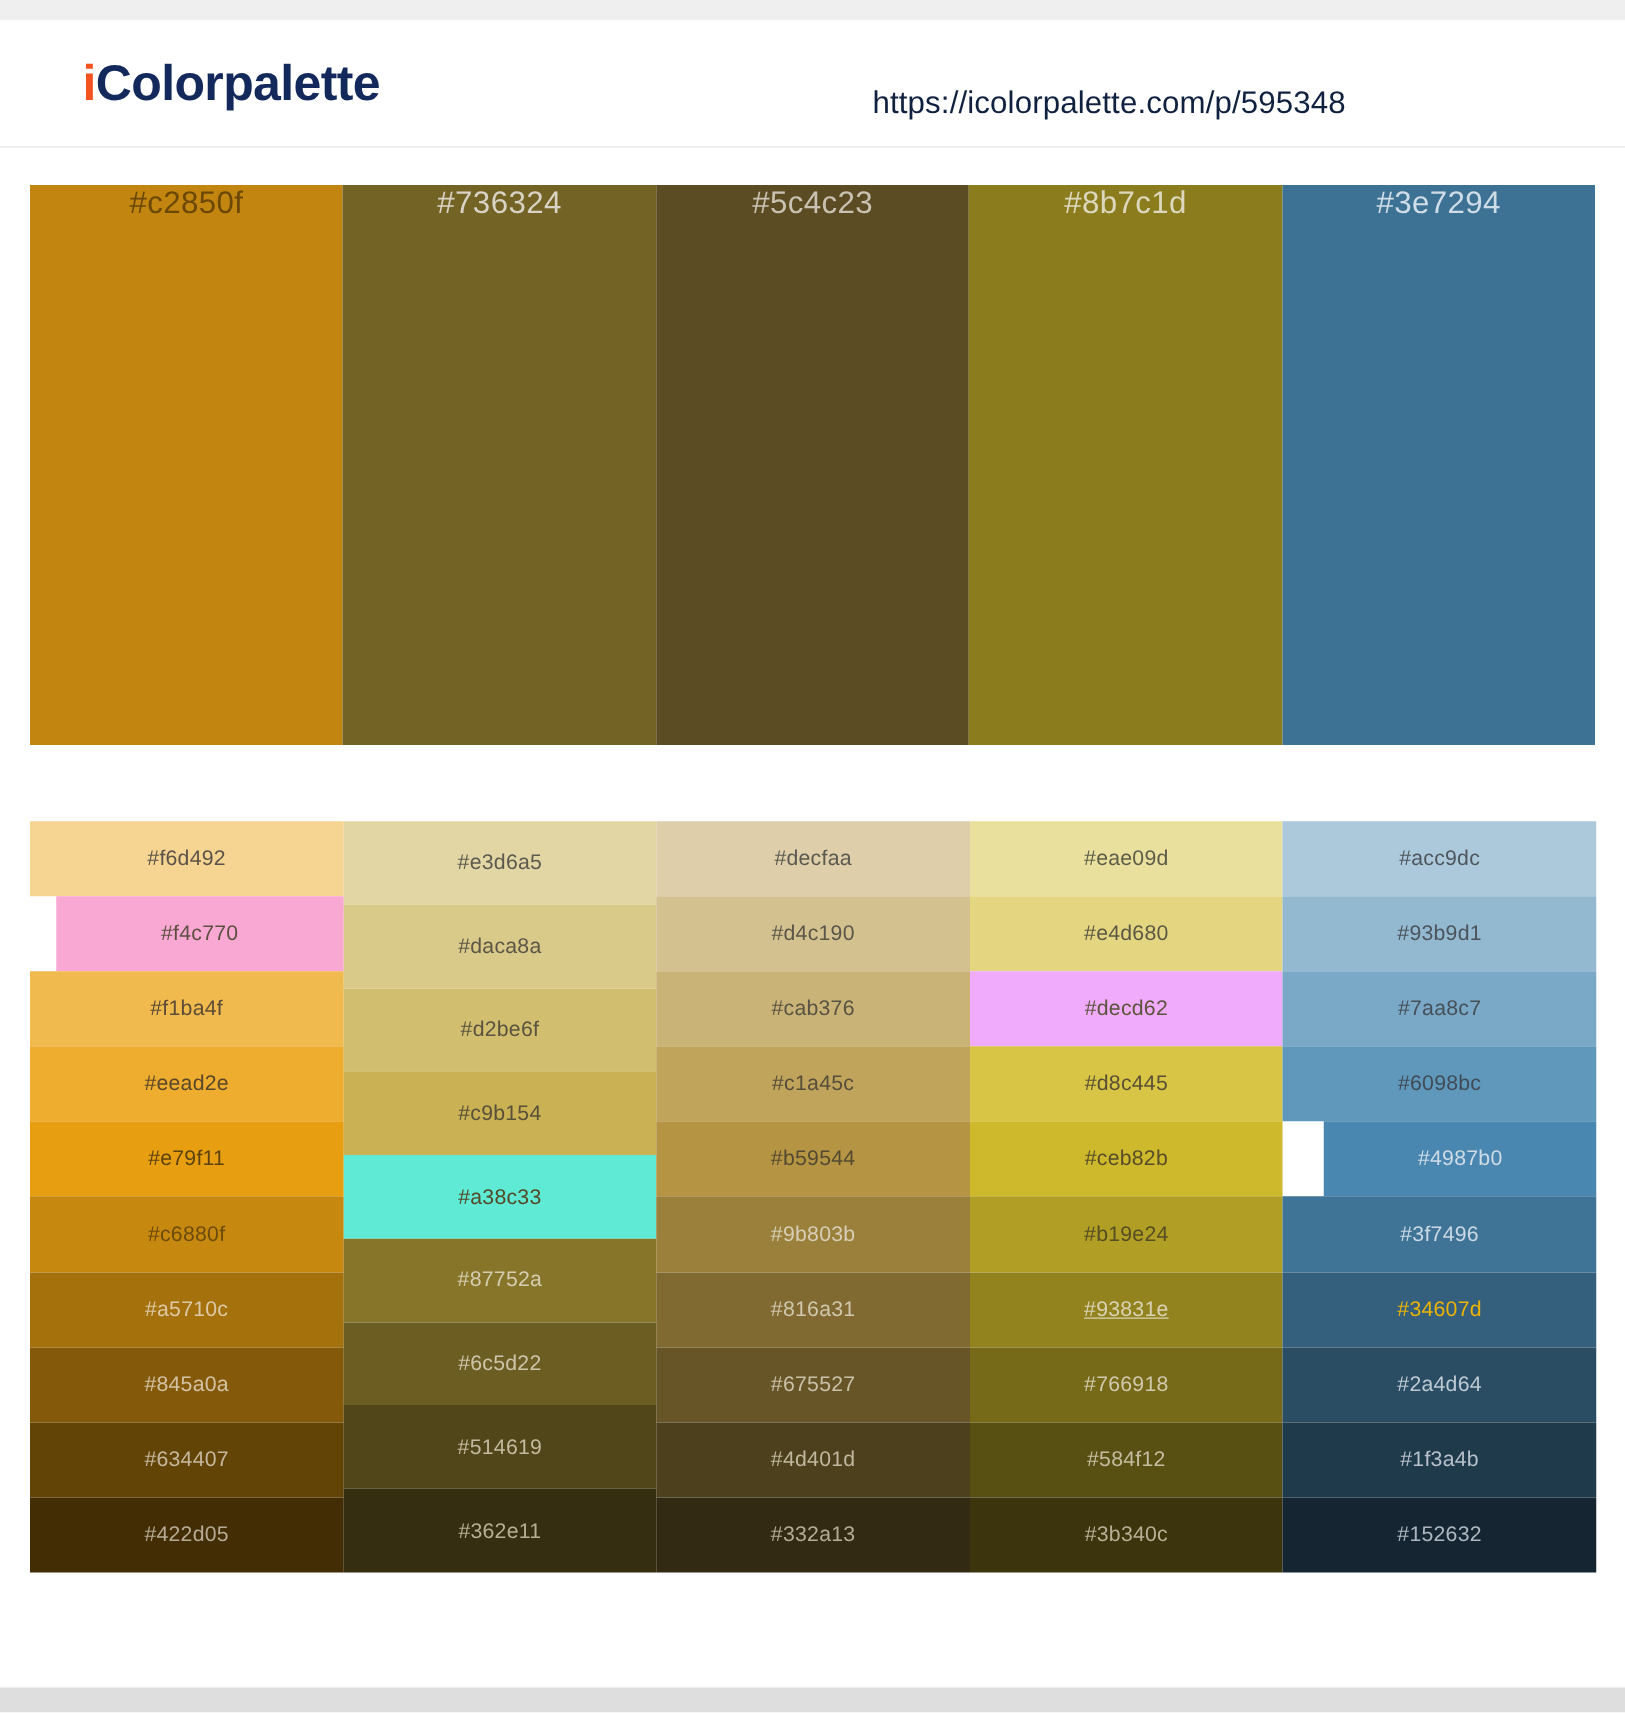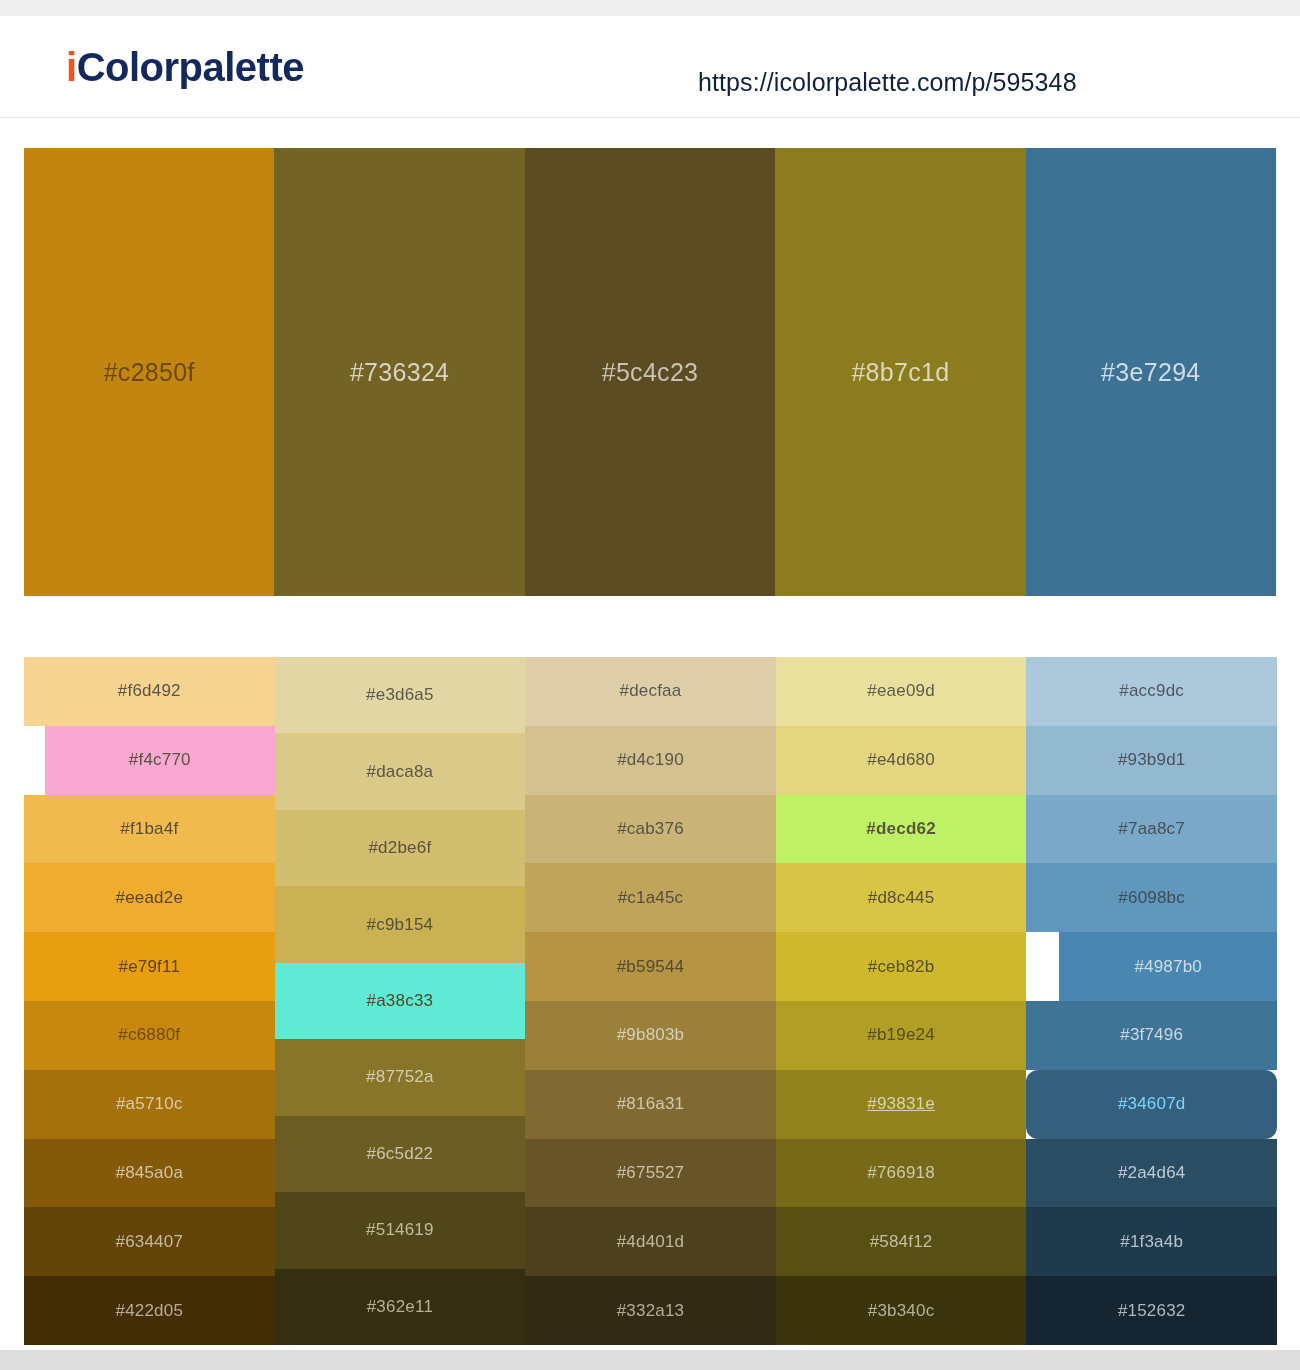--- a/index.html
+++ b/index.html
@@ -58,33 +58,33 @@
     position: absolute;
     left: 24px;
     top: 148px;
     width: 1252px;
     height: 448px;
     display: flex;
   }
   .palette-swatch {
     flex: 1 1 0;
     display: flex;
-    align-items: center;
+    align-items: flex-start;
     justify-content: center;
     font-size: 25px;
     letter-spacing: 0.3px;
   }
 
   
   .shades-grid {
     position: absolute;
     left: 24px;
     top: 657px;
     width: 1253px;
-    height: 688px;
+    height: 601px;
     display: flex;
   }
   .shade-col {
     flex: 1 1 0;
     display: flex;
     flex-direction: column;
   }
   .shade-cell {
     flex: 1 1 0;
     display: flex;
@@ -228,21 +228,21 @@
         <span>#332a13</span>
       </div>
     </div>
     <div class="shade-col">
       <div class="shade-cell" style="background: rgb(234, 224, 157); color: rgb(93, 92, 74);">
         <span>#eae09d</span>
       </div>
       <div class="shade-cell" style="background: rgb(228, 214, 128); color: rgb(92, 88, 68);">
         <span>#e4d680</span>
       </div>
-      <div class="shade-cell" style="background: #bef264; color: rgb(91, 84, 60); font-weight: bold;">
+      <div class="shade-cell" style="background: #f0abfc; color: rgb(91, 84, 60);">
         <span>#decd62</span>
       </div>
       <div class="shade-cell" style="background: rgb(216, 196, 69); color: rgb(89, 80, 52);">
         <span>#d8c445</span>
       </div>
       <div class="shade-cell" style="background: rgb(206, 184, 43); color: rgb(87, 77, 41);">
         <span>#ceb82b</span>
       </div>
       <div class="shade-cell" style="background: rgb(177, 158, 36); color: rgb(86, 77, 35);">
         <span>#b19e24</span>
@@ -272,21 +272,21 @@
       </div>
       <div class="shade-cell" style="background: rgb(96, 152, 188); color: rgb(63, 76, 87);">
         <span>#6098bc</span>
       </div>
       <div class="shade-cell" style="background: rgb(73, 135, 176); color: rgb(207, 220, 230); margin-left: 33px;">
         <span>#4987b0</span>
       </div>
       <div class="shade-cell" style="background: rgb(63, 116, 150); color: rgb(203, 217, 228);">
         <span>#3f7496</span>
       </div>
-      <div class="shade-cell" style="background: rgb(52, 96, 125); color: #7dd3fc; border-radius: 12px;">
+      <div class="shade-cell" style="background: rgb(52, 96, 125); color: #eab308;">
         <span>#34607d</span>
       </div>
       <div class="shade-cell" style="background: rgb(42, 77, 100); color: rgb(190, 201, 212);">
         <span>#2a4d64</span>
       </div>
       <div class="shade-cell" style="background: rgb(31, 58, 75); color: rgb(183, 193, 203);">
         <span>#1f3a4b</span>
       </div>
       <div class="shade-cell" style="background: rgb(21, 38, 50); color: rgb(174, 183, 192);">
         <span>#152632</span>

